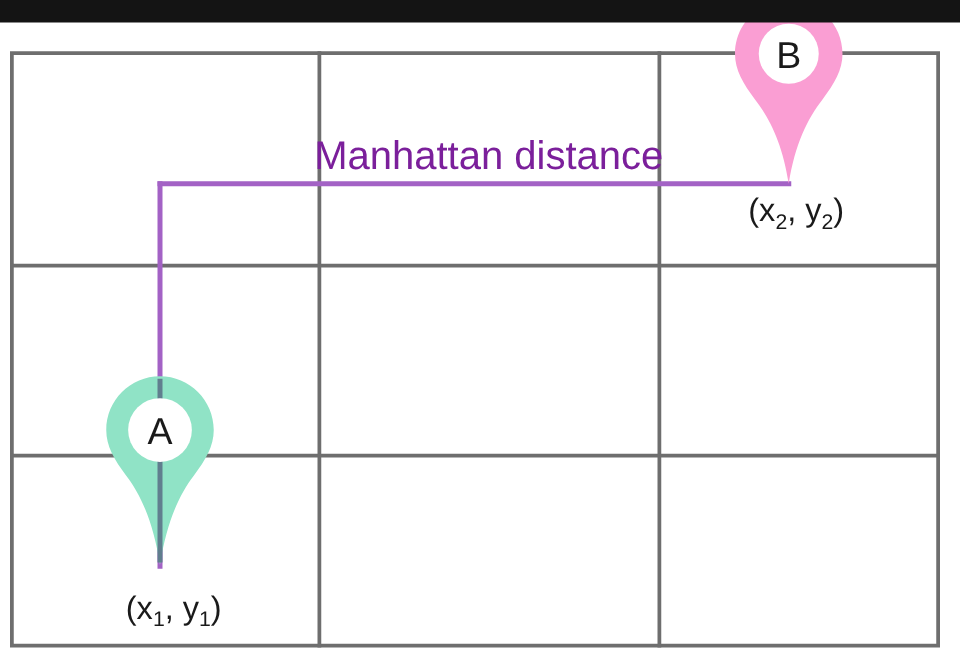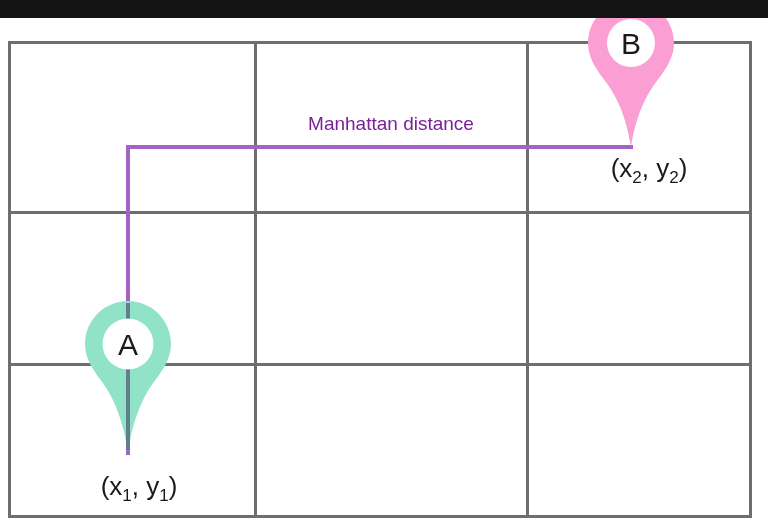--- a/index.html
+++ b/index.html
@@ -61,35 +61,35 @@
   #pin-b { left: 585px; top: -3px; }
   .pin-letter {
     font-family: "Liberation Sans", sans-serif;
     font-size: 30px;
     fill: var(--letter, #1a1a1a);
   }
   
   .distance-label {
     position: absolute; left: 391px; top: 109px;
     transform: translateX(-50%);
-    font-size: 19px; line-height: 30px;
+    font-size: 32px; line-height: 30px;
     color: var(--label_purple, #7b1f9b);
     white-space: nowrap;
     z-index: 4;
   }
   .coord-label {
     position: absolute;
     transform: translateX(-50%);
     font-size: 26px; line-height: 30px;
     color: var(--letter, #1a1a1a);
     white-space: nowrap;
     z-index: 4;
   }
   #coord-a { left: 139px; top: 455px; margin-top: 16px; }
-  #coord-b { left: 637px; top: 153px; margin-left: 12px; }
+  #coord-b { left: 637px; top: 153px; }
   .sub { font-size: 17px; vertical-align: -6px; }
 </style>
 </head>
 <body>
 
 <div id="canvas">
 
   <div class="grid-outline"></div>
   <div class="grid-vline" id="vline1"></div>
   <div class="grid-vline" id="vline2"></div>

